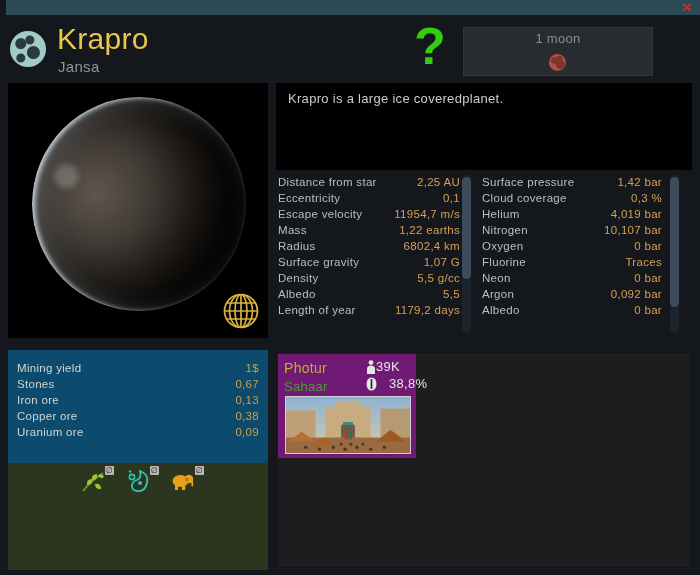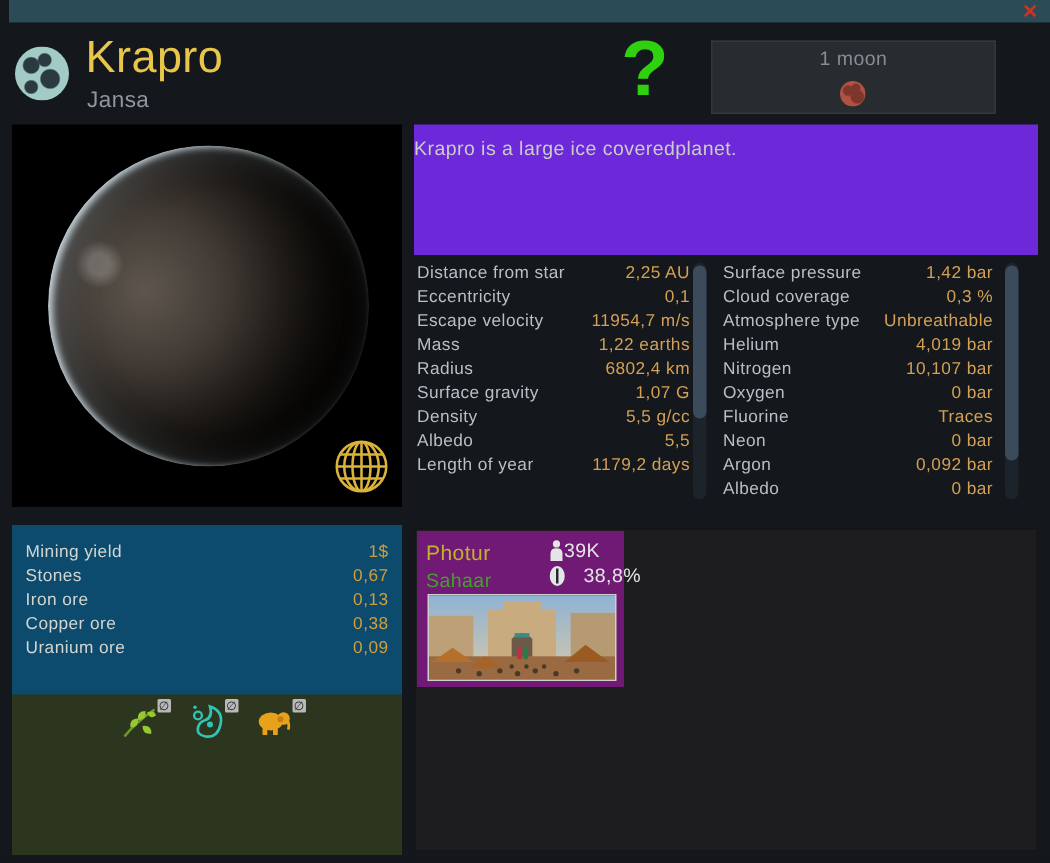--- a/index.html
+++ b/index.html
@@ -29,21 +29,21 @@
       radial-gradient(circle at 55% 25%, #2b3a40 0 4px, transparent 5px),
       radial-gradient(circle at 30% 75%, #2b3a40 0 4px, transparent 5px),
       #a2cbc5;
   }
   .page-title { left:57px; top:22px; font-size:30px; color:#e7c64a; }
   .page-sub   { left:58px; top:58px; font-size:15px; color:#8f969c; }
   .help-icon  { left:414px; top:18px; font-size:52px; line-height:56px;
                 color:#2fd00e; font-weight:bold; cursor:pointer; }
 
   .moons-panel {
-    left:474px; top:27px; width:190px; height:49px;
+    left:463px; top:27px; width:190px; height:49px;
     background:#282c30; border:1px solid #33383d; cursor:pointer;
   }
   .moons-label { display:block; text-align:center; margin-top:3px;
                  font-size:13px; color:#878d92; }
   .moon-icon {
     position:absolute; left:50%; top:26px; margin-left:-9px;
     width:17px; height:17px; border-radius:50%;
     background:
       radial-gradient(circle at 32% 38%, #7e362b 0 3px, transparent 4px),
       radial-gradient(circle at 68% 62%, #7e362b 0 4px, transparent 5px),
@@ -59,22 +59,22 @@
       radial-gradient(circle at 16% 37%, rgba(205,205,200,.30) 0 7px, transparent 16px),
       radial-gradient(circle at 30% 45%, #5d554e 0%, #453e38 26%, #2b2622 48%, #17130f 68%, #0c0a08 86%);
     box-shadow:
       inset 3px 1px 5px rgba(222,236,244,.85),
       inset 9px 3px 24px rgba(150,172,186,.30),
       inset -34px -12px 64px rgba(0,0,0,.88);
   }
   .globe-icon { position:absolute; right:8px; bottom:8px; width:38px; height:38px; cursor:pointer; }
 
   
-  .desc-panel { left:276px; top:83px; width:416px; height:87px; background:#6d28d9;
-                padding:8px 0; }
+  .desc-panel { left:276px; top:83px; width:416px; height:87px; background:#000000;
+                padding:8px 12px; }
   .desc-text  { font-size:13px; color:#c9cdc9; }
 
   
   .stats-col  { top:174px; }
   .stats-col .stat-row, .mining-rows .stat-row {
     display:flex; justify-content:space-between; align-items:center; height:16px;
   }
   .stat-label { font-size:11.5px; color:#b9bfc4; white-space:nowrap;text-align:center; }
   .stat-value { font-size:11.5px; color:#d4a055; white-space:nowrap; }
   #stats-left  { left:278px; width:182px; }
@@ -201,24 +201,20 @@
   <div class="thumb" style="top:2px;height:102px;"></div>
 </div>
 <div id="stats-right" class="abs stats-col">
     <div class="stat-row">
       <span class="stat-label">Surface pressure</span>
       <span class="stat-value">1,42 bar</span>
     </div>
     <div class="stat-row">
       <span class="stat-label">Cloud coverage</span>
       <span class="stat-value">0,3 %</span>
-    </div>
-    <div class="stat-row">
-      <span class="stat-label">Atmosphere type</span>
-      <span class="stat-value">Unbreathable</span>
     </div>
     <div class="stat-row">
       <span class="stat-label">Helium</span>
       <span class="stat-value">4,019 bar</span>
     </div>
     <div class="stat-row">
       <span class="stat-label">Nitrogen</span>
       <span class="stat-value">10,107 bar</span>
     </div>
     <div class="stat-row">

